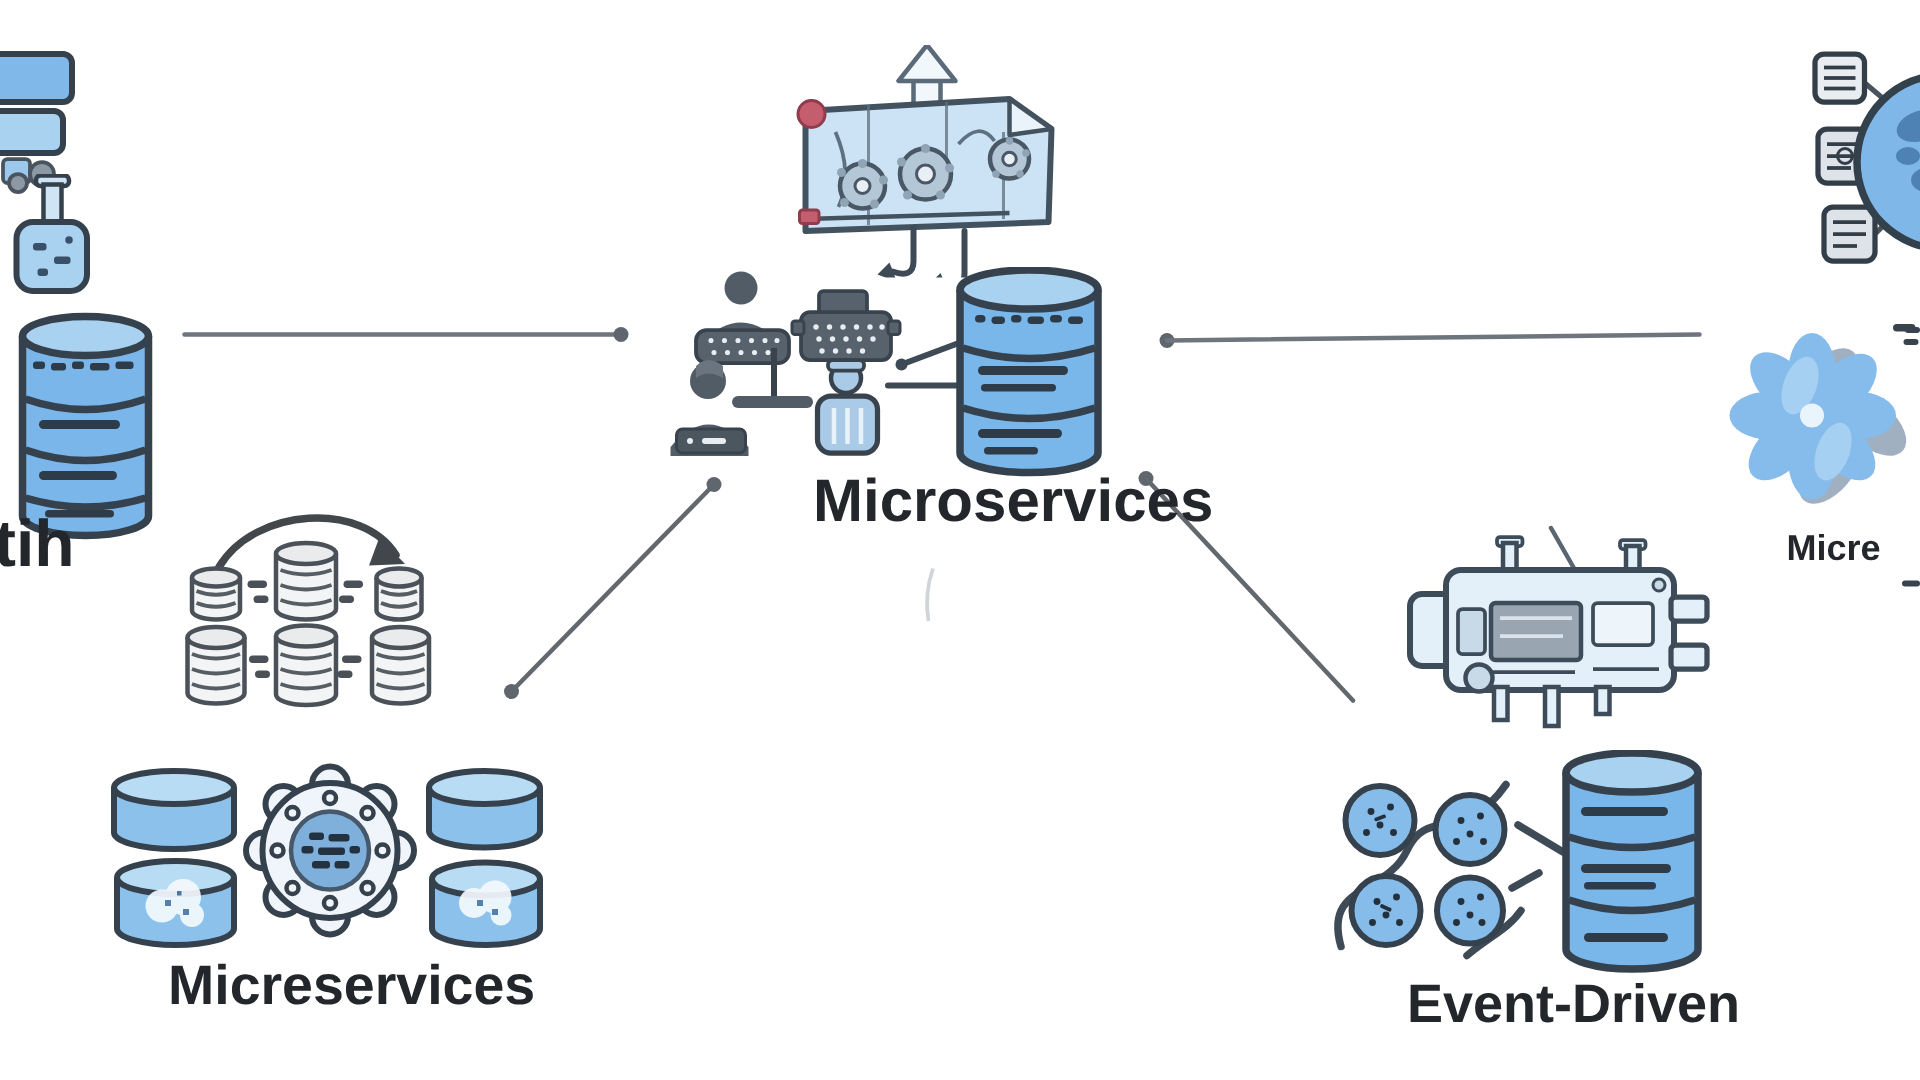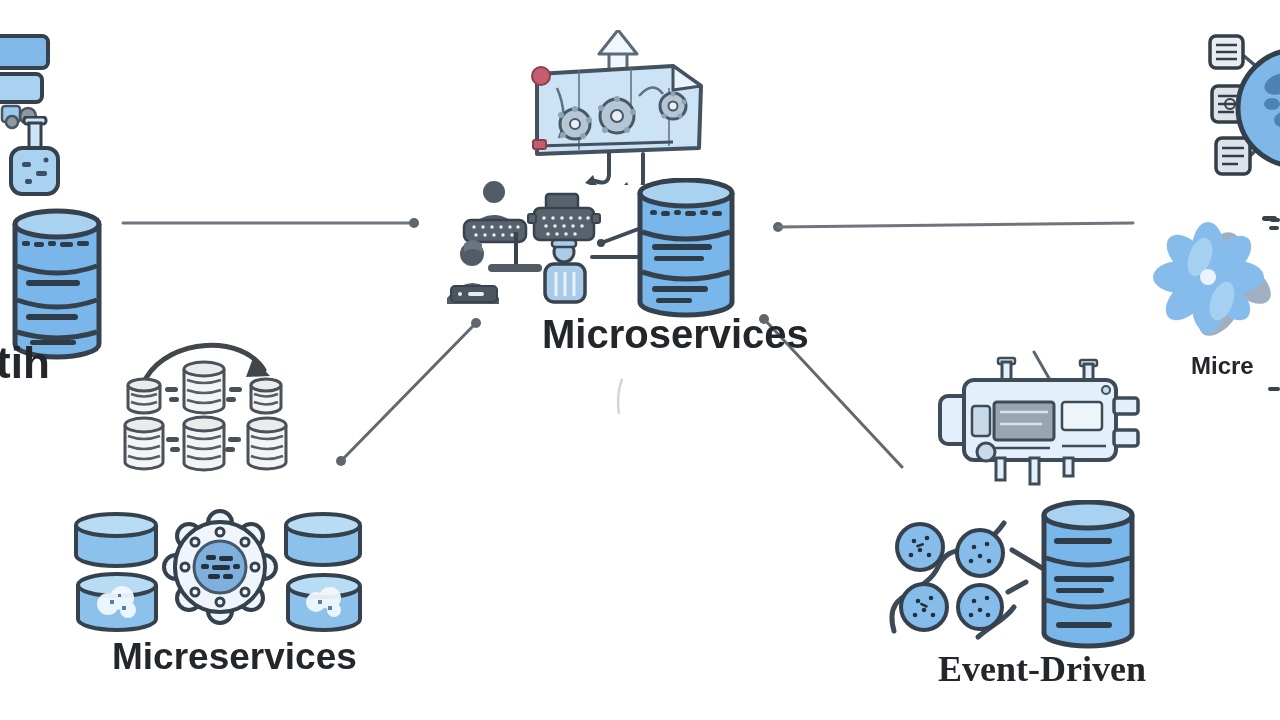--- a/index.html
+++ b/index.html
@@ -406,21 +406,21 @@
     <ellipse cx="48" cy="15" rx="44" ry="13" fill="#A9D2F1" stroke="#35414D" stroke-width="5"></ellipse>
     <path d="M6,58 Q48,72 90,58" fill="none" stroke="#35414D" stroke-width="5"></path>
     <path d="M6,100 Q48,114 90,100" fill="none" stroke="#35414D" stroke-width="5"></path>
     <g fill="#2E3B48">
       <rect x="14" y="38" width="58" height="6" rx="3"></rect>
       <rect x="14" y="76" width="60" height="6" rx="3"></rect>
       <rect x="16" y="88" width="48" height="5" rx="2.5"></rect>
       <rect x="16" y="122" width="56" height="6" rx="3"></rect>
     </g>
   </svg>
-  <div class="label" style="left:938px;top:648px;font-size:36px;font-family:Liberation Serif, serif;">Event-Driven</div>
+  <div class="label" style="left:938px;top:648px;font-size:36px;">Event-Driven</div>
 
   <svg class="abs" style="left:1160px;top:20px;" width="120" height="240">
     <g stroke="#4A545E" stroke-width="3.5" stroke-linecap="round">
       <line x1="84" y1="36" x2="110" y2="58"></line>
       <line x1="87" y1="84" x2="106" y2="88"></line>
       <line x1="90" y1="136" x2="114" y2="112"></line>
     </g>
     <g>
       <rect x="50" y="16" width="33" height="32" rx="6" fill="#E9EDF1" stroke="#343E48" stroke-width="3.5"></rect>
       <line x1="56" y1="25" x2="77" y2="25" stroke="#343E48" stroke-width="2.5"></line>

